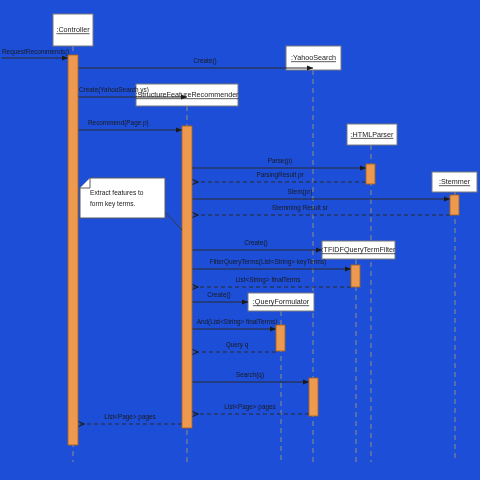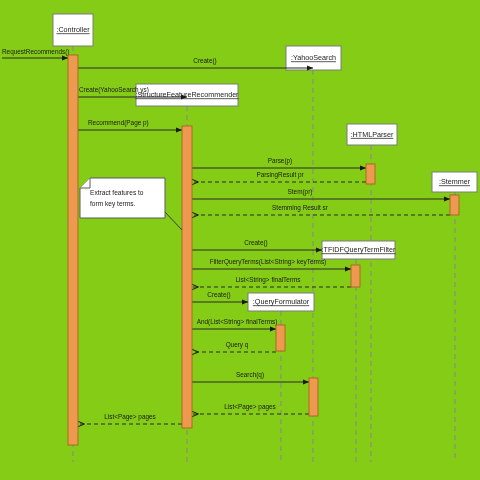--- a/index.html
+++ b/index.html
@@ -4,21 +4,21 @@
 <style>
   html, body {
     margin: 0;
     padding: 0;
     background: #ffffff;
   }
   #canvas {
     position: relative;
     width: 480px;
     height: 480px;
-    background: #84cc16;
+    background: #1d4ed8;
     font-family: "Liberation Sans", sans-serif;
     overflow: hidden;
   }
   svg#diagram {
     position: absolute;
     left: 0;
     top: 0;
     width: 480px;
     height: 480px;
   }

